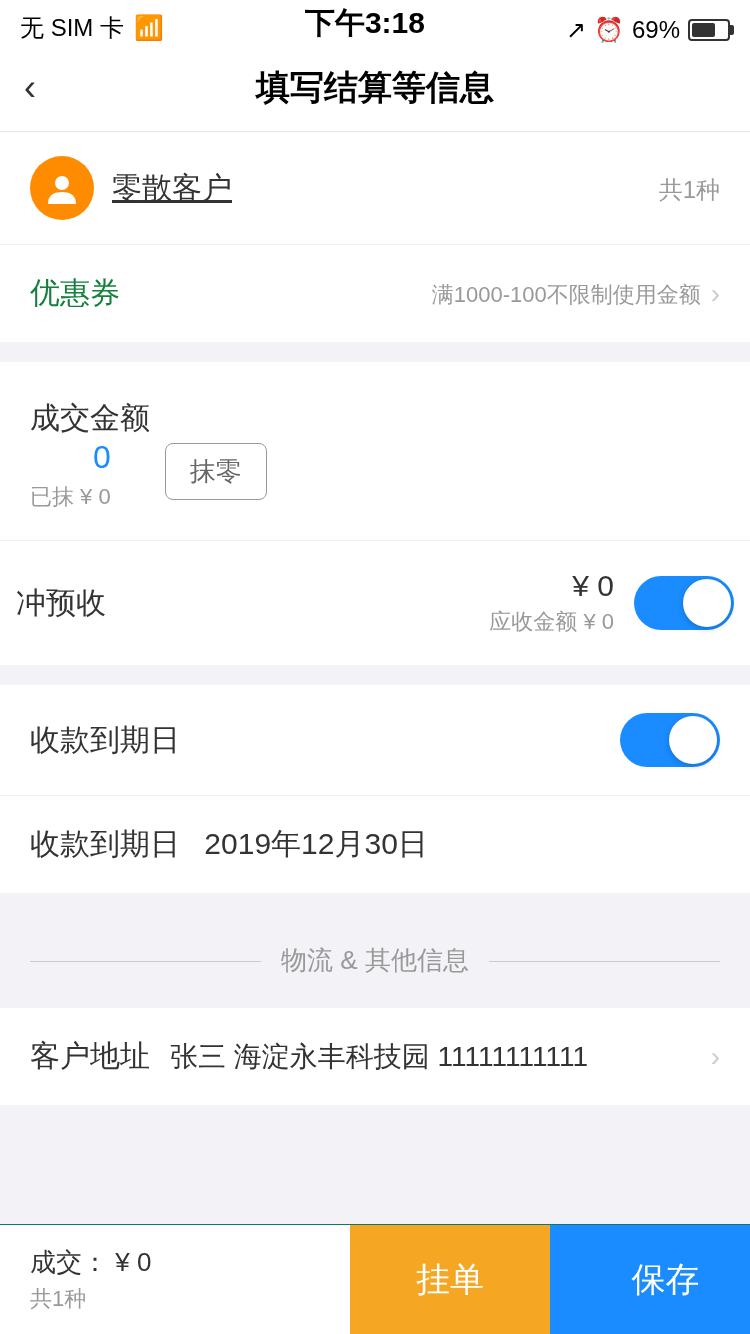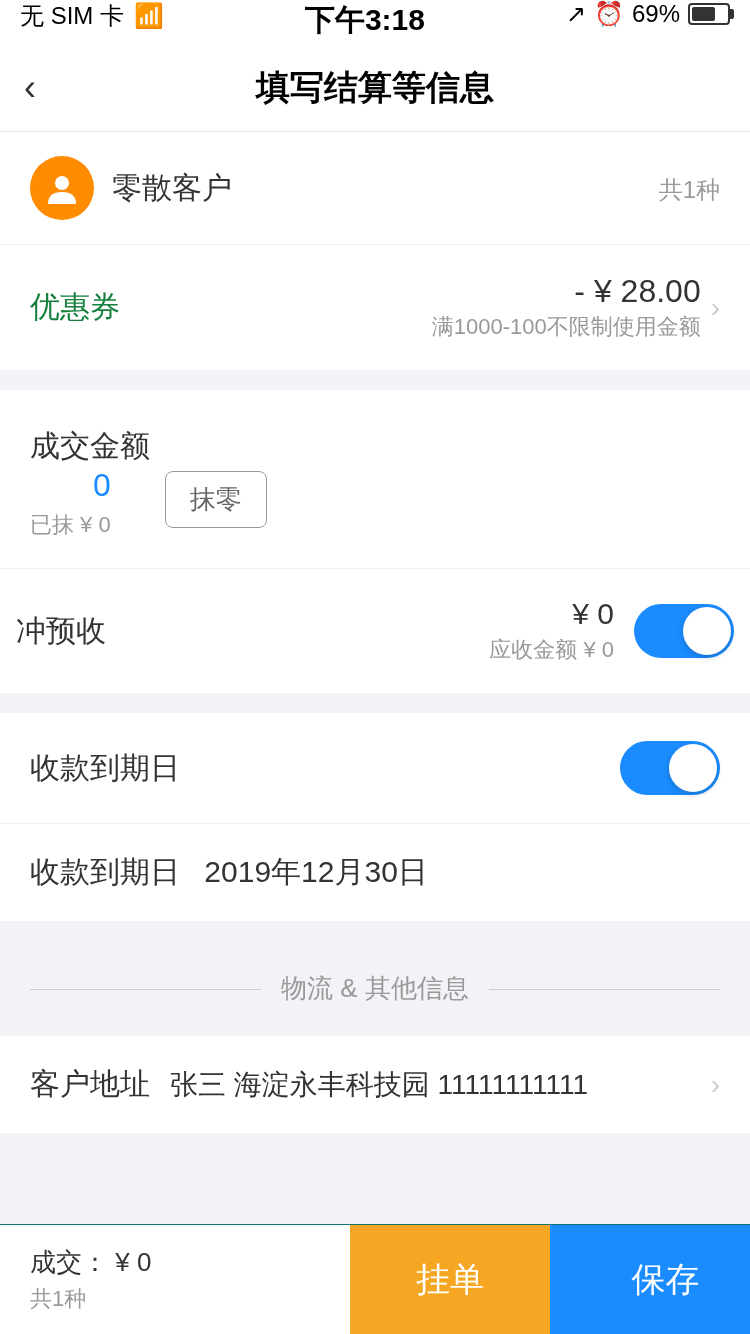--- a/index.html
+++ b/index.html
@@ -13,21 +13,21 @@
       color: #333;
       position: relative;
     }
 
     
     .status-bar {
       width: 100%;
       height: 44px;
       background: #fff;
       display: flex;
-      align-items: flex-start;
+      align-items: flex-end;
       justify-content: space-between;
       padding: 0 20px;
       font-size: 24px;
       color: #000;
       gap: 8px;
     }
     .status-left { display: flex; align-items: center; gap: 10px; }
     .status-center { font-size: 30px; font-weight: 600; }
     .status-right { display: flex; align-items: center; gap: 8px; font-size: 24px; }
     .battery-container {
@@ -84,21 +84,21 @@
       padding: 24px 30px;
       display: flex;
       align-items: center;
       justify-content: space-between;
     }
     .customer-left { display: flex; align-items: center; gap: 18px; }
     .customer-avatar {
       width: 64px; height: 64px; border-radius: 50%; background: #ff8c00;
       display: flex; align-items: center; justify-content: center; color: #fff; font-size: 30px;
     }
-    .customer-name { font-size: 30px; color: #333; font-weight: 500; }
+    .customer-name { font-size: 30px; color: #333; font-weight: 500; text-decoration: underline; }
     .customer-right { text-align: right; }
     .customer-total { font-size: 28px; color: #333; }
     .customer-count { font-size: 24px; color: #999; margin-top: 4px; }
 
     
     .coupon-row {
       background: #fff;
       padding: 28px 30px;
       display: flex;
       align-items: center;
@@ -285,21 +285,20 @@
     </div>
     <div class="customer-right">
       <div class="customer-count">共1种</div>
     </div>
   </div>
 
   <div class="coupon-row">
     <span class="coupon-label">优惠券</span>
     <div class="coupon-right">
       <div class="coupon-value">
-        <div class="coupon-amount">- ¥ 28.00</div>
         <div class="coupon-desc">满1000-100不限制使用金额</div>
       </div>
       <span class="chevron-icon">›</span>
     </div>
   </div>
 </div>
 
 <div class="section-divider"></div>
 
 <div class="section">

